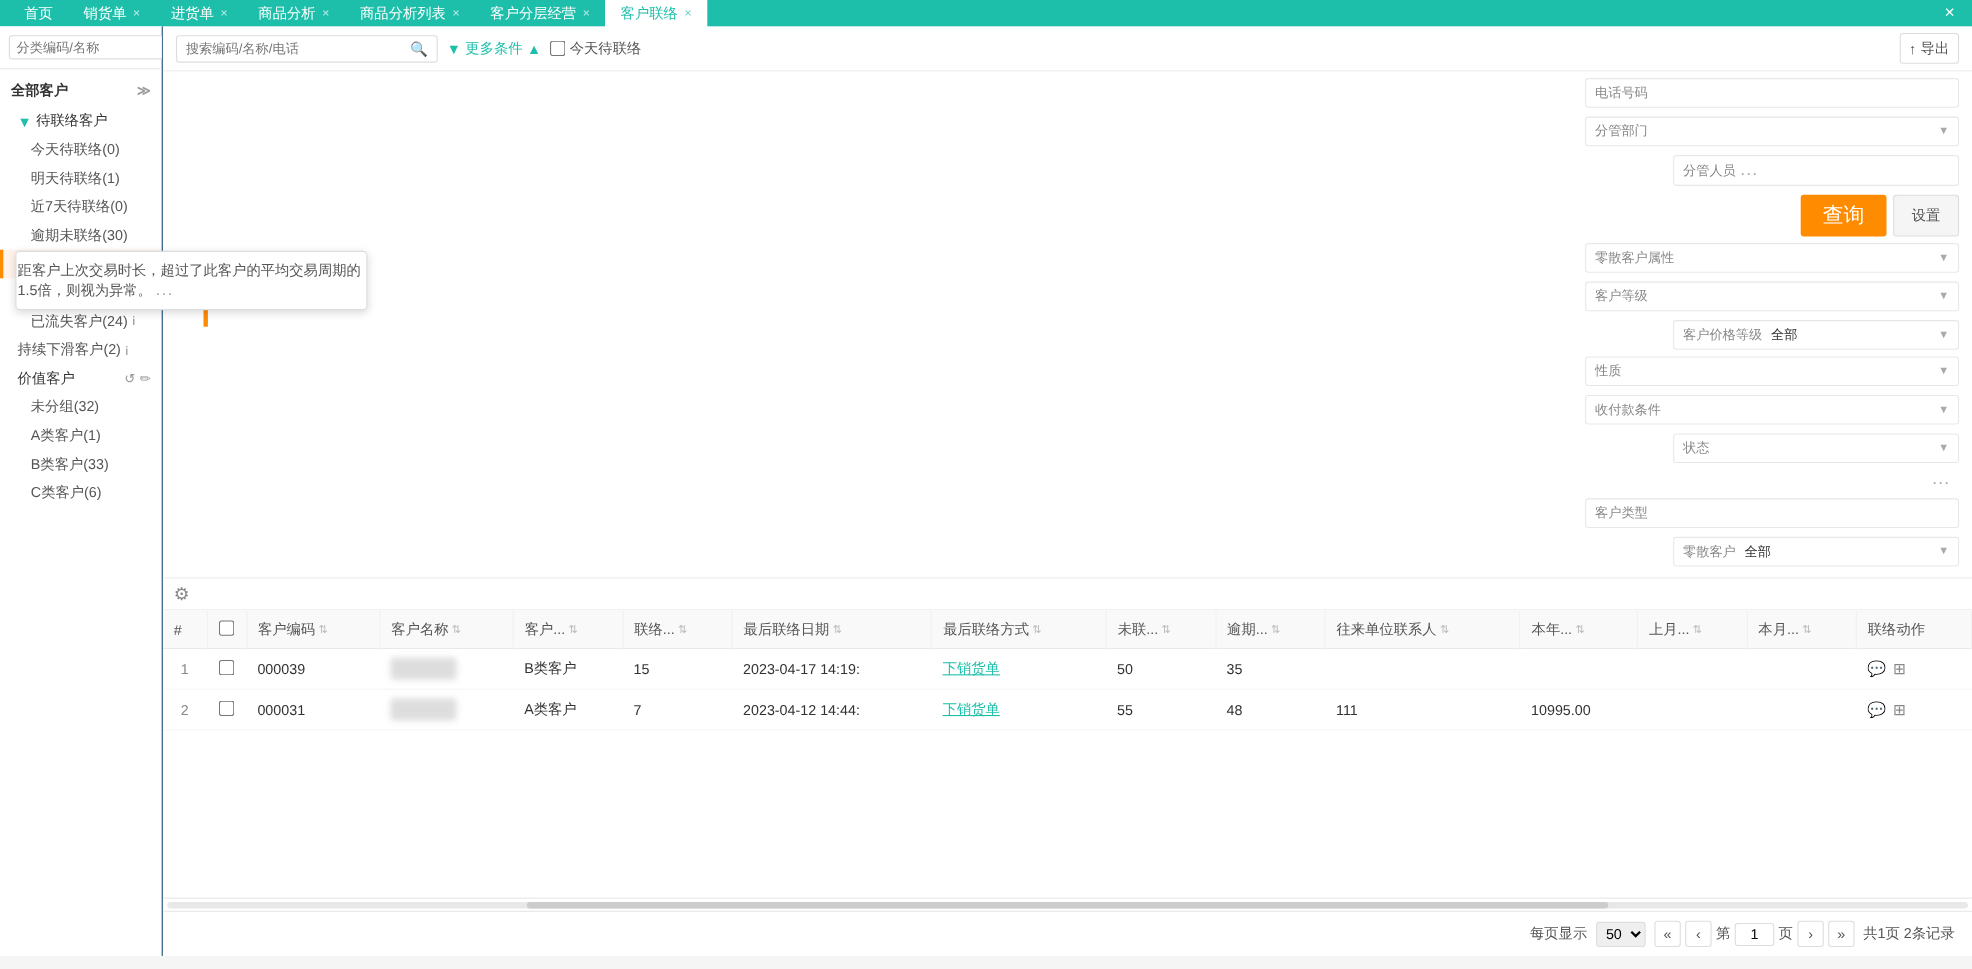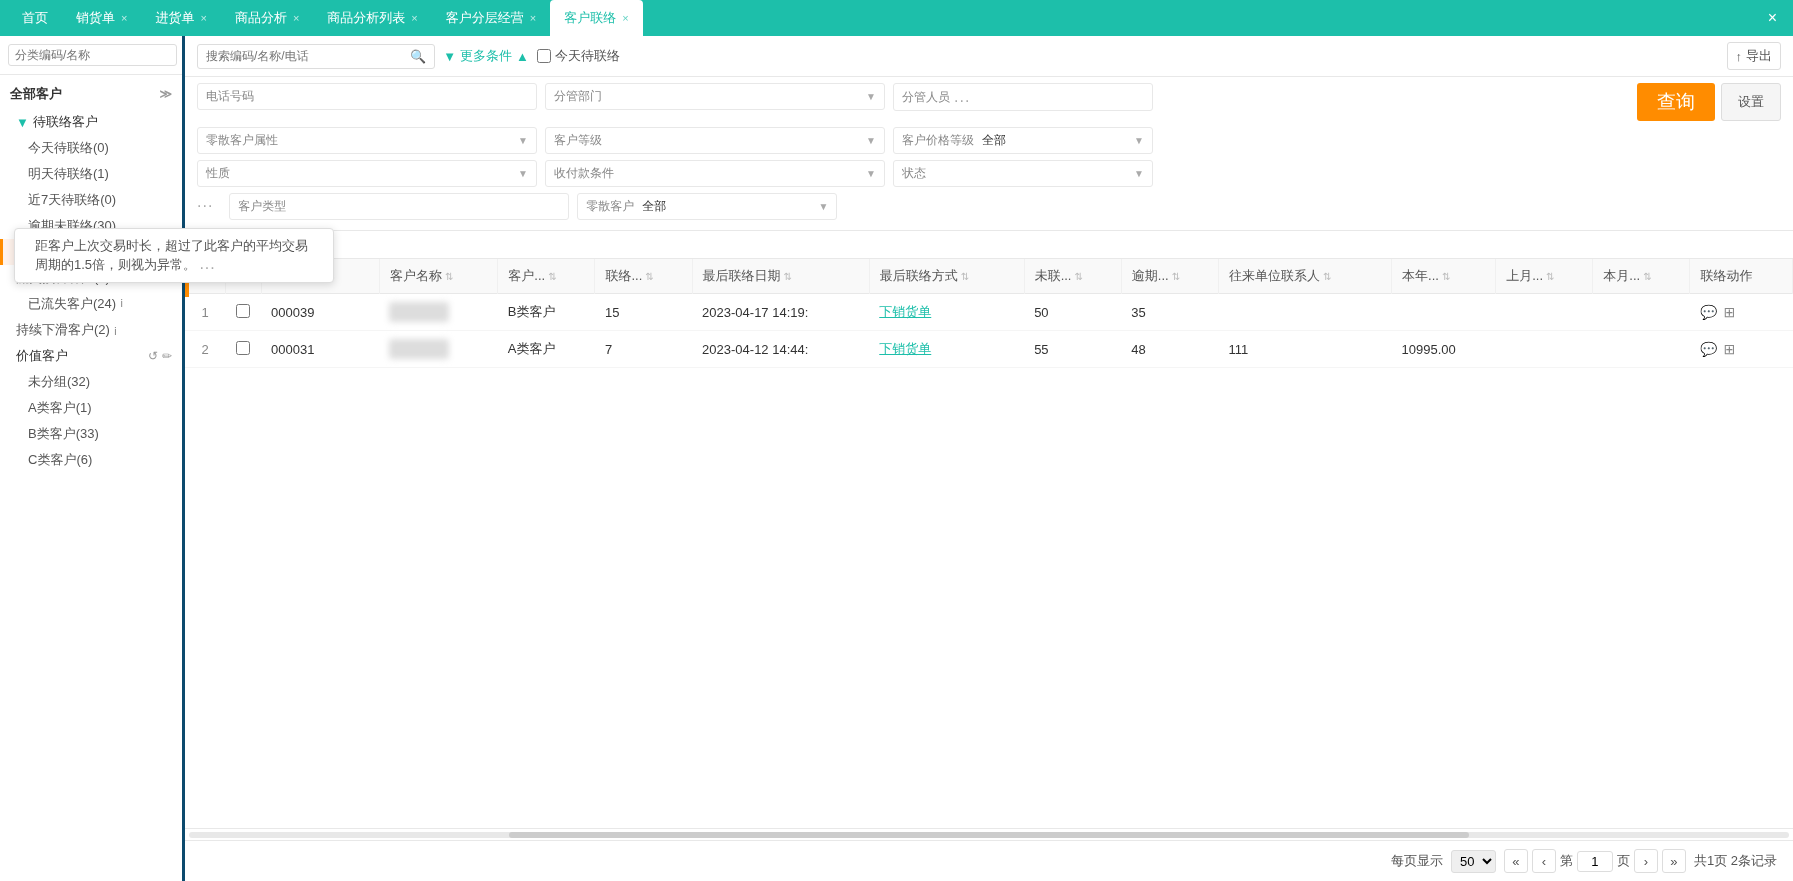--- a/index.html
+++ b/index.html
@@ -2,21 +2,21 @@
 <html><head>
   <meta charset="utf-8">
   <style>
     * { box-sizing: border-box; margin: 0; padding: 0; font-family: 'Microsoft YaHei', Arial, sans-serif; font-size: 13px; }
     body { background: #f5f5f5; overflow: hidden; width: 1793px; height: 881px; }
 
     
     .top-nav {
       display: flex; align-items: center;
       background: #1dbfaa;
-      height: 36px; padding: 0 8px;
+      height: 24px; padding: 0 8px;
       color: white;
     }
     .top-nav .nav-item {
       padding: 0 14px; height: 36px; display: flex; align-items: center;
       cursor: pointer; font-size: 13px; color: white; white-space: nowrap;
     }
     .top-nav .nav-item.active {
       background: white; color: #1dbfaa; border-radius: 4px 4px 0 0;
     }
     .top-nav .nav-item .close-x {
@@ -25,21 +25,21 @@
     .top-nav .spacer { flex: 1; }
     .top-nav .top-close { font-size: 16px; cursor: pointer; padding: 0 8px; }
 
     
     .main-layout {
       display: flex; height: calc(881px - 36px);
     }
 
     
     .left-sidebar {
-      width: 185px; background: white; border-right: 3px solid #0c4a6e;
+      width: 148px; background: white; border-right: 1px solid #0c4a6e;
       display: flex; flex-direction: column; overflow: hidden;
     }
     .sidebar-search {
       display: flex; align-items: center; padding: 8px;
       border-bottom: 1px solid #e8e8e8;
     }
     .sidebar-search input {
       flex: 1; border: 1px solid #ddd; border-radius: 3px;
       padding: 3px 6px; font-size: 12px; outline: none;
     }
@@ -75,21 +75,21 @@
     
     .orange-indicator {
       width: 4px; background: #ff8c00; height: 32px;
       position: absolute; left: 185px; top: 265px;
     }
 
     
     .tooltip-box {
       position: absolute; left: 14px; top: 228px; z-index: 100;
       background: white; border: 1px solid #ddd; border-radius: 4px;
-      padding: 8px 20px; font-size: 12px; color: #555;
+      padding: 8px 1px; font-size: 12px; color: #555;
       box-shadow: 0 2px 8px rgba(0,0,0,0.15); max-width: 320px;
     }
 
     
     .right-content {
       flex: 1; display: flex; flex-direction: column; overflow: hidden;
     }
 
     
     .filter-bar {
@@ -119,21 +119,21 @@
       color: #555; cursor: pointer; font-size: 12px; padding: 4px 8px;
       border: 1px solid #ddd; border-radius: 3px;
     }
 
     
     .advanced-filters {
       background: white; padding: 6px 12px 4px;
       border-bottom: 1px solid #e8e8e8;
     }
     .filter-row {
-      display: flex; align-items: flex-start; gap: 8px; margin-bottom: 6px;
+      display: flex; align-items: flex-end; gap: 8px; margin-bottom: 6px; flex-direction: column;
     }
     .filter-field {
       display: flex; align-items: center; gap: 4px;
       border: 1px solid #e8e8e8; border-radius: 3px;
       padding: 4px 8px; min-width: 200px; position: relative;
     }
     .filter-field label { color: #888; font-size: 12px; white-space: nowrap; }
     .filter-field .dropdown-arrow { margin-left: auto; color: #aaa; font-size: 10px; }
     .filter-field-wide { min-width: 340px; }
     .filter-field-medium { min-width: 260px; }

